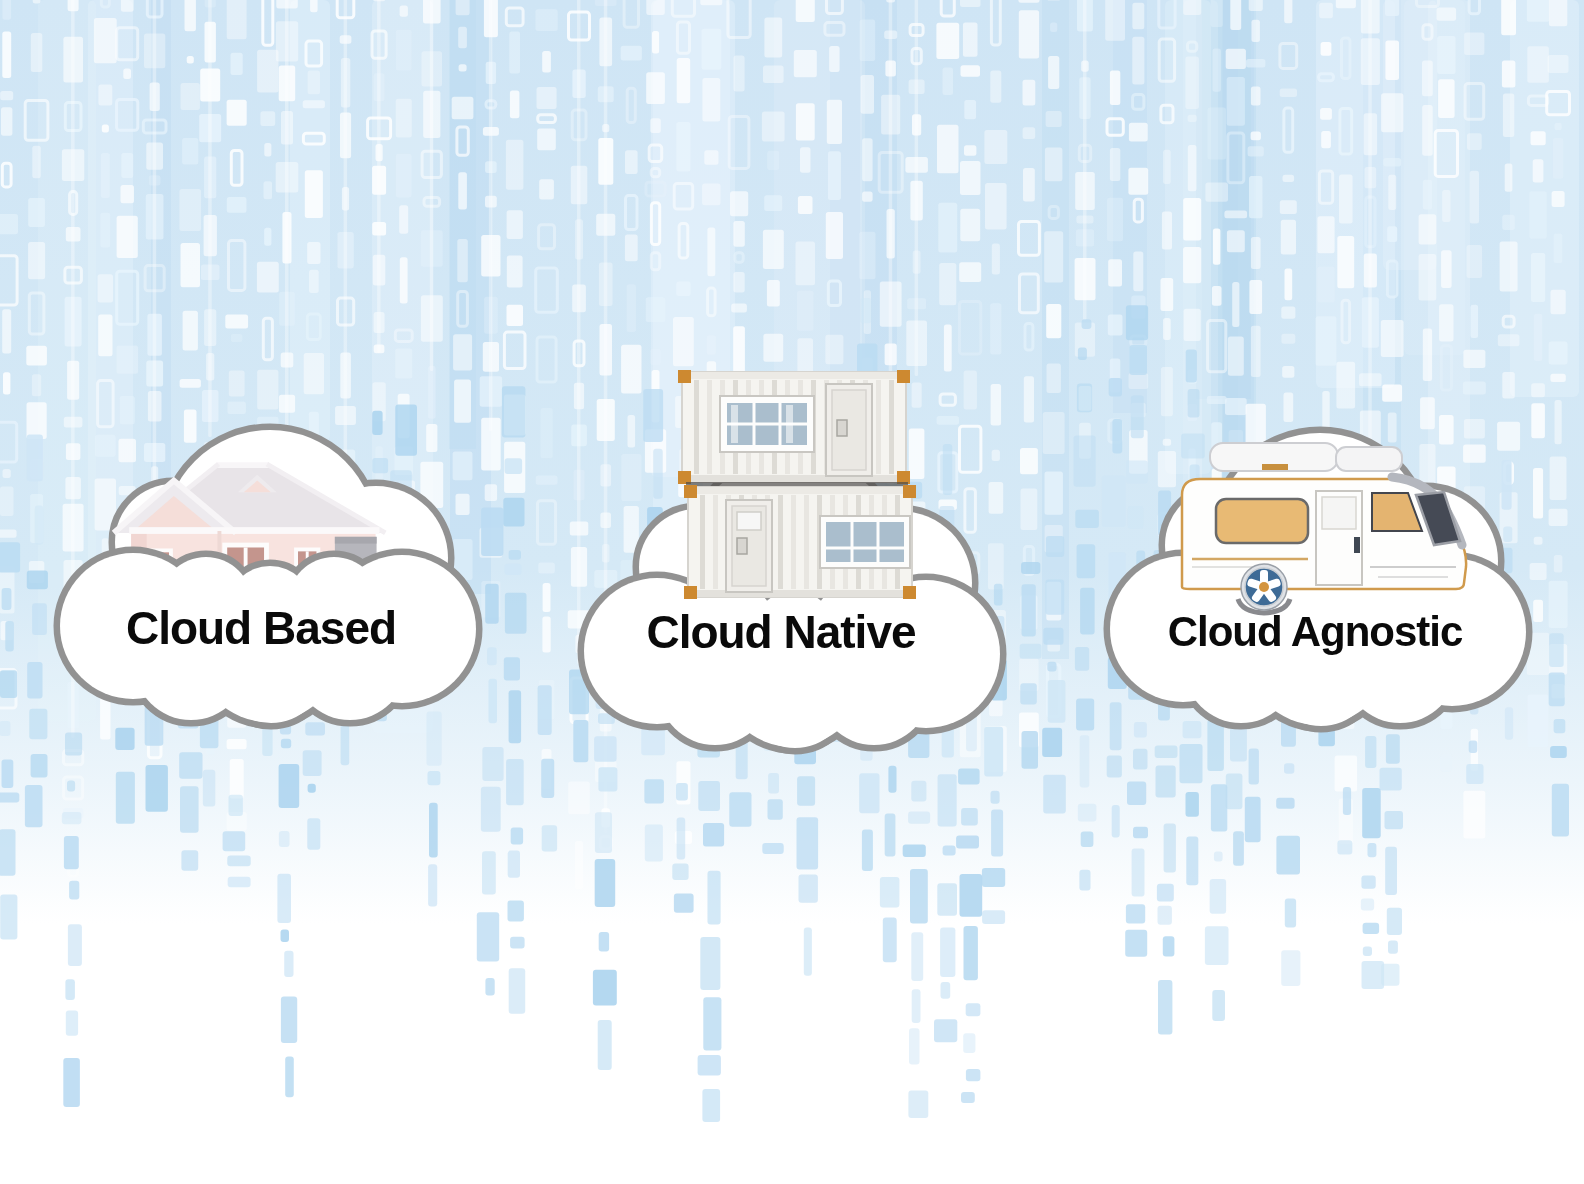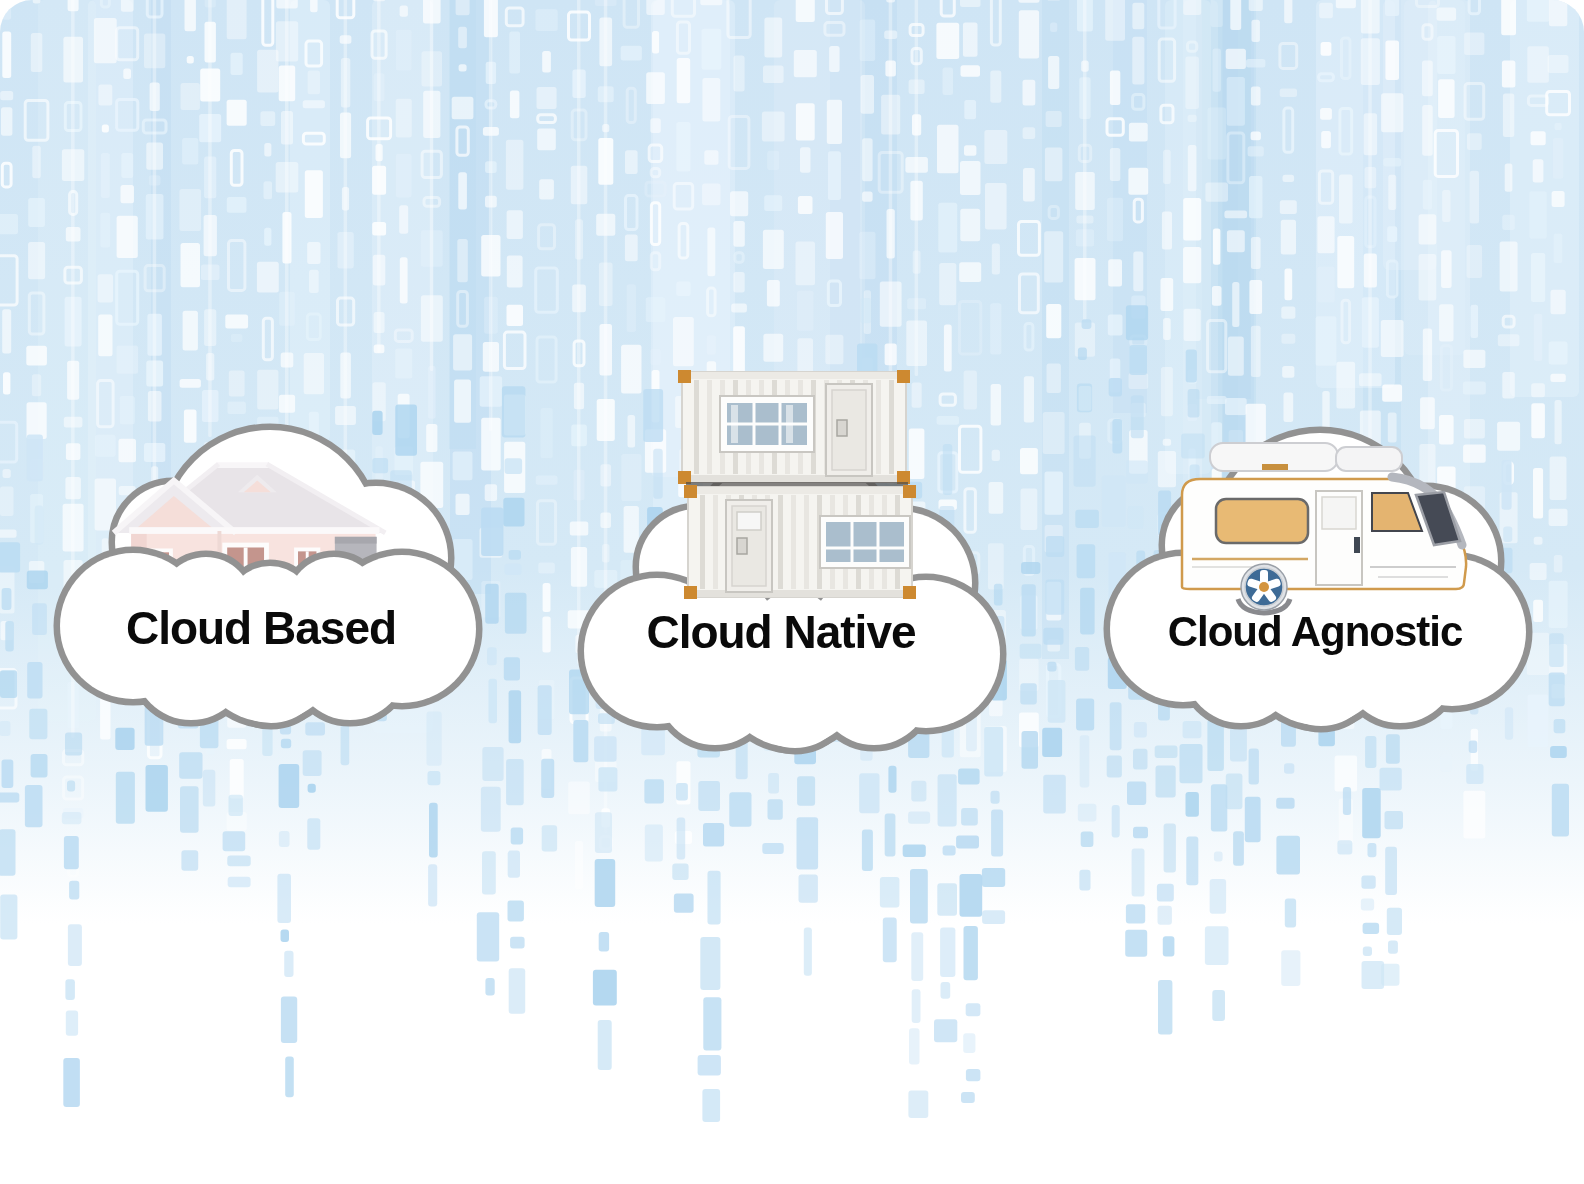--- a/index.html
+++ b/index.html
@@ -1,16 +1,16 @@
 <!DOCTYPE html>
 <html><head>
 <meta charset="utf-8">
 <style>
   html,body{margin:0;padding:0;background:#ffffff;}
-  #stage{position:relative;width:1584px;height:1184px;overflow:hidden;background:#ffffff;border-radius:32px;}
+  #stage{position:relative;width:1584px;height:1184px;overflow:hidden;background:#ffffff;}
   svg{display:block;}
   .cloud-label{
     font-family:"Liberation Sans", sans-serif;
     font-weight:700;
     fill:#0a0a0a;
     text-anchor:middle;
     letter-spacing:-1px;
   }
 </style>
 </head>

